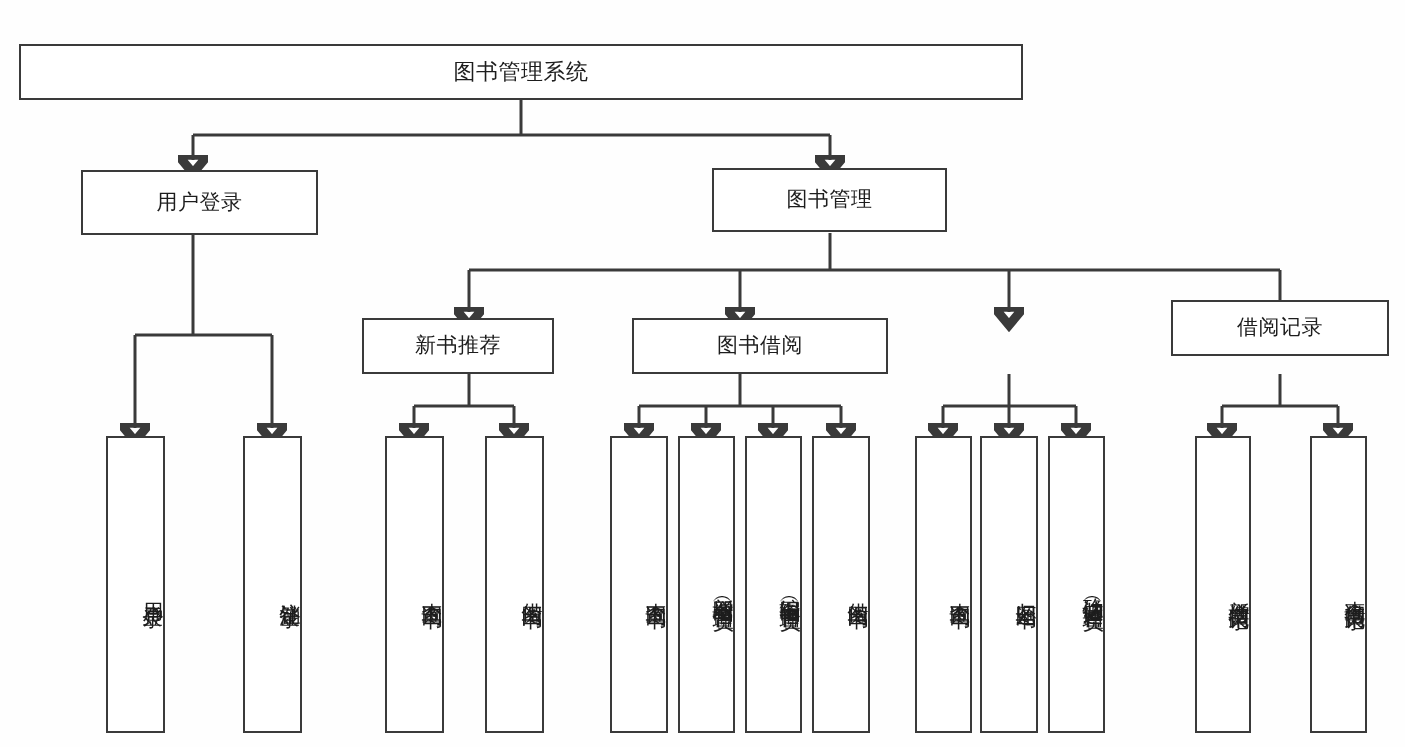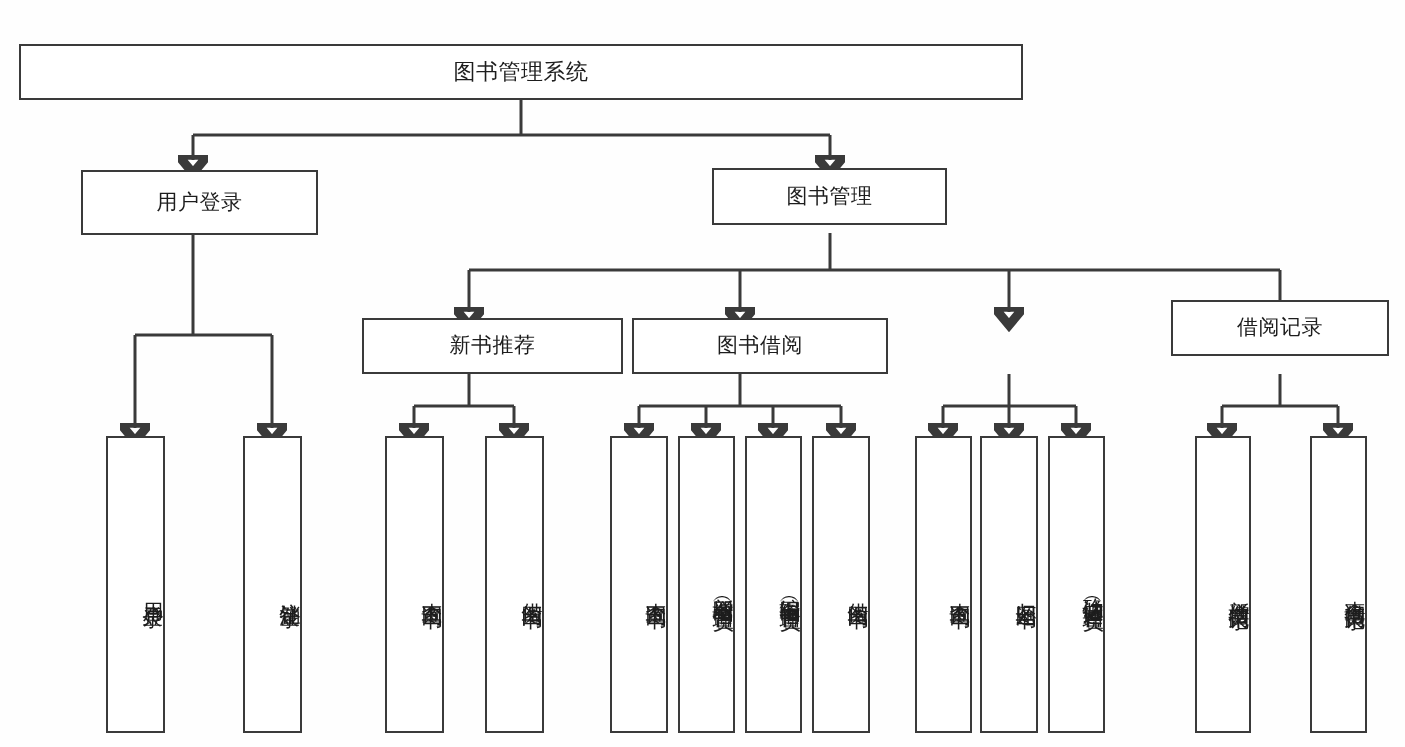--- a/index.html
+++ b/index.html
@@ -110,25 +110,25 @@
     <line x1="1338" y1="406" x2="1338" y2="428" marker-end="url(#arrow)"></line>
   </svg>
 
   <div class="node root h-node" style="left:19px;top:12px;width:1004px;height:56px;margin-top:32px;">
     <span class="lbl">图书管理系统</span>
   </div>
 
   <div class="node h-node" style="left:81px;top:170px;width:237px;height:65px;">
     <span class="lbl">用户登录</span>
   </div>
-  <div class="node h-node" style="left:712px;top:168px;width:235px;height:57px;">
+  <div class="node h-node" style="left:712px;top:168px;width:235px;height:64px;">
     <span class="lbl">图书管理</span>
   </div>
 
-  <div class="node h-node" style="left:362px;top:318px;width:261px;height:56px;">
+  <div class="node h-node" style="left:362px;top:318px;width:192px;height:56px;">
     <span class="lbl">新书推荐</span>
   </div>
   <div class="node h-node" style="left:632px;top:318px;width:256px;height:56px;">
     <span class="lbl">图书借阅</span>
   </div>
   <div class="node h-node" style="left:1171px;top:300px;width:218px;height:56px;">
     <span class="lbl">借阅记录</span>
   </div>
 
   <div class="node v-node" style="left:106px;top:436px;width:59px;height:297px;">

